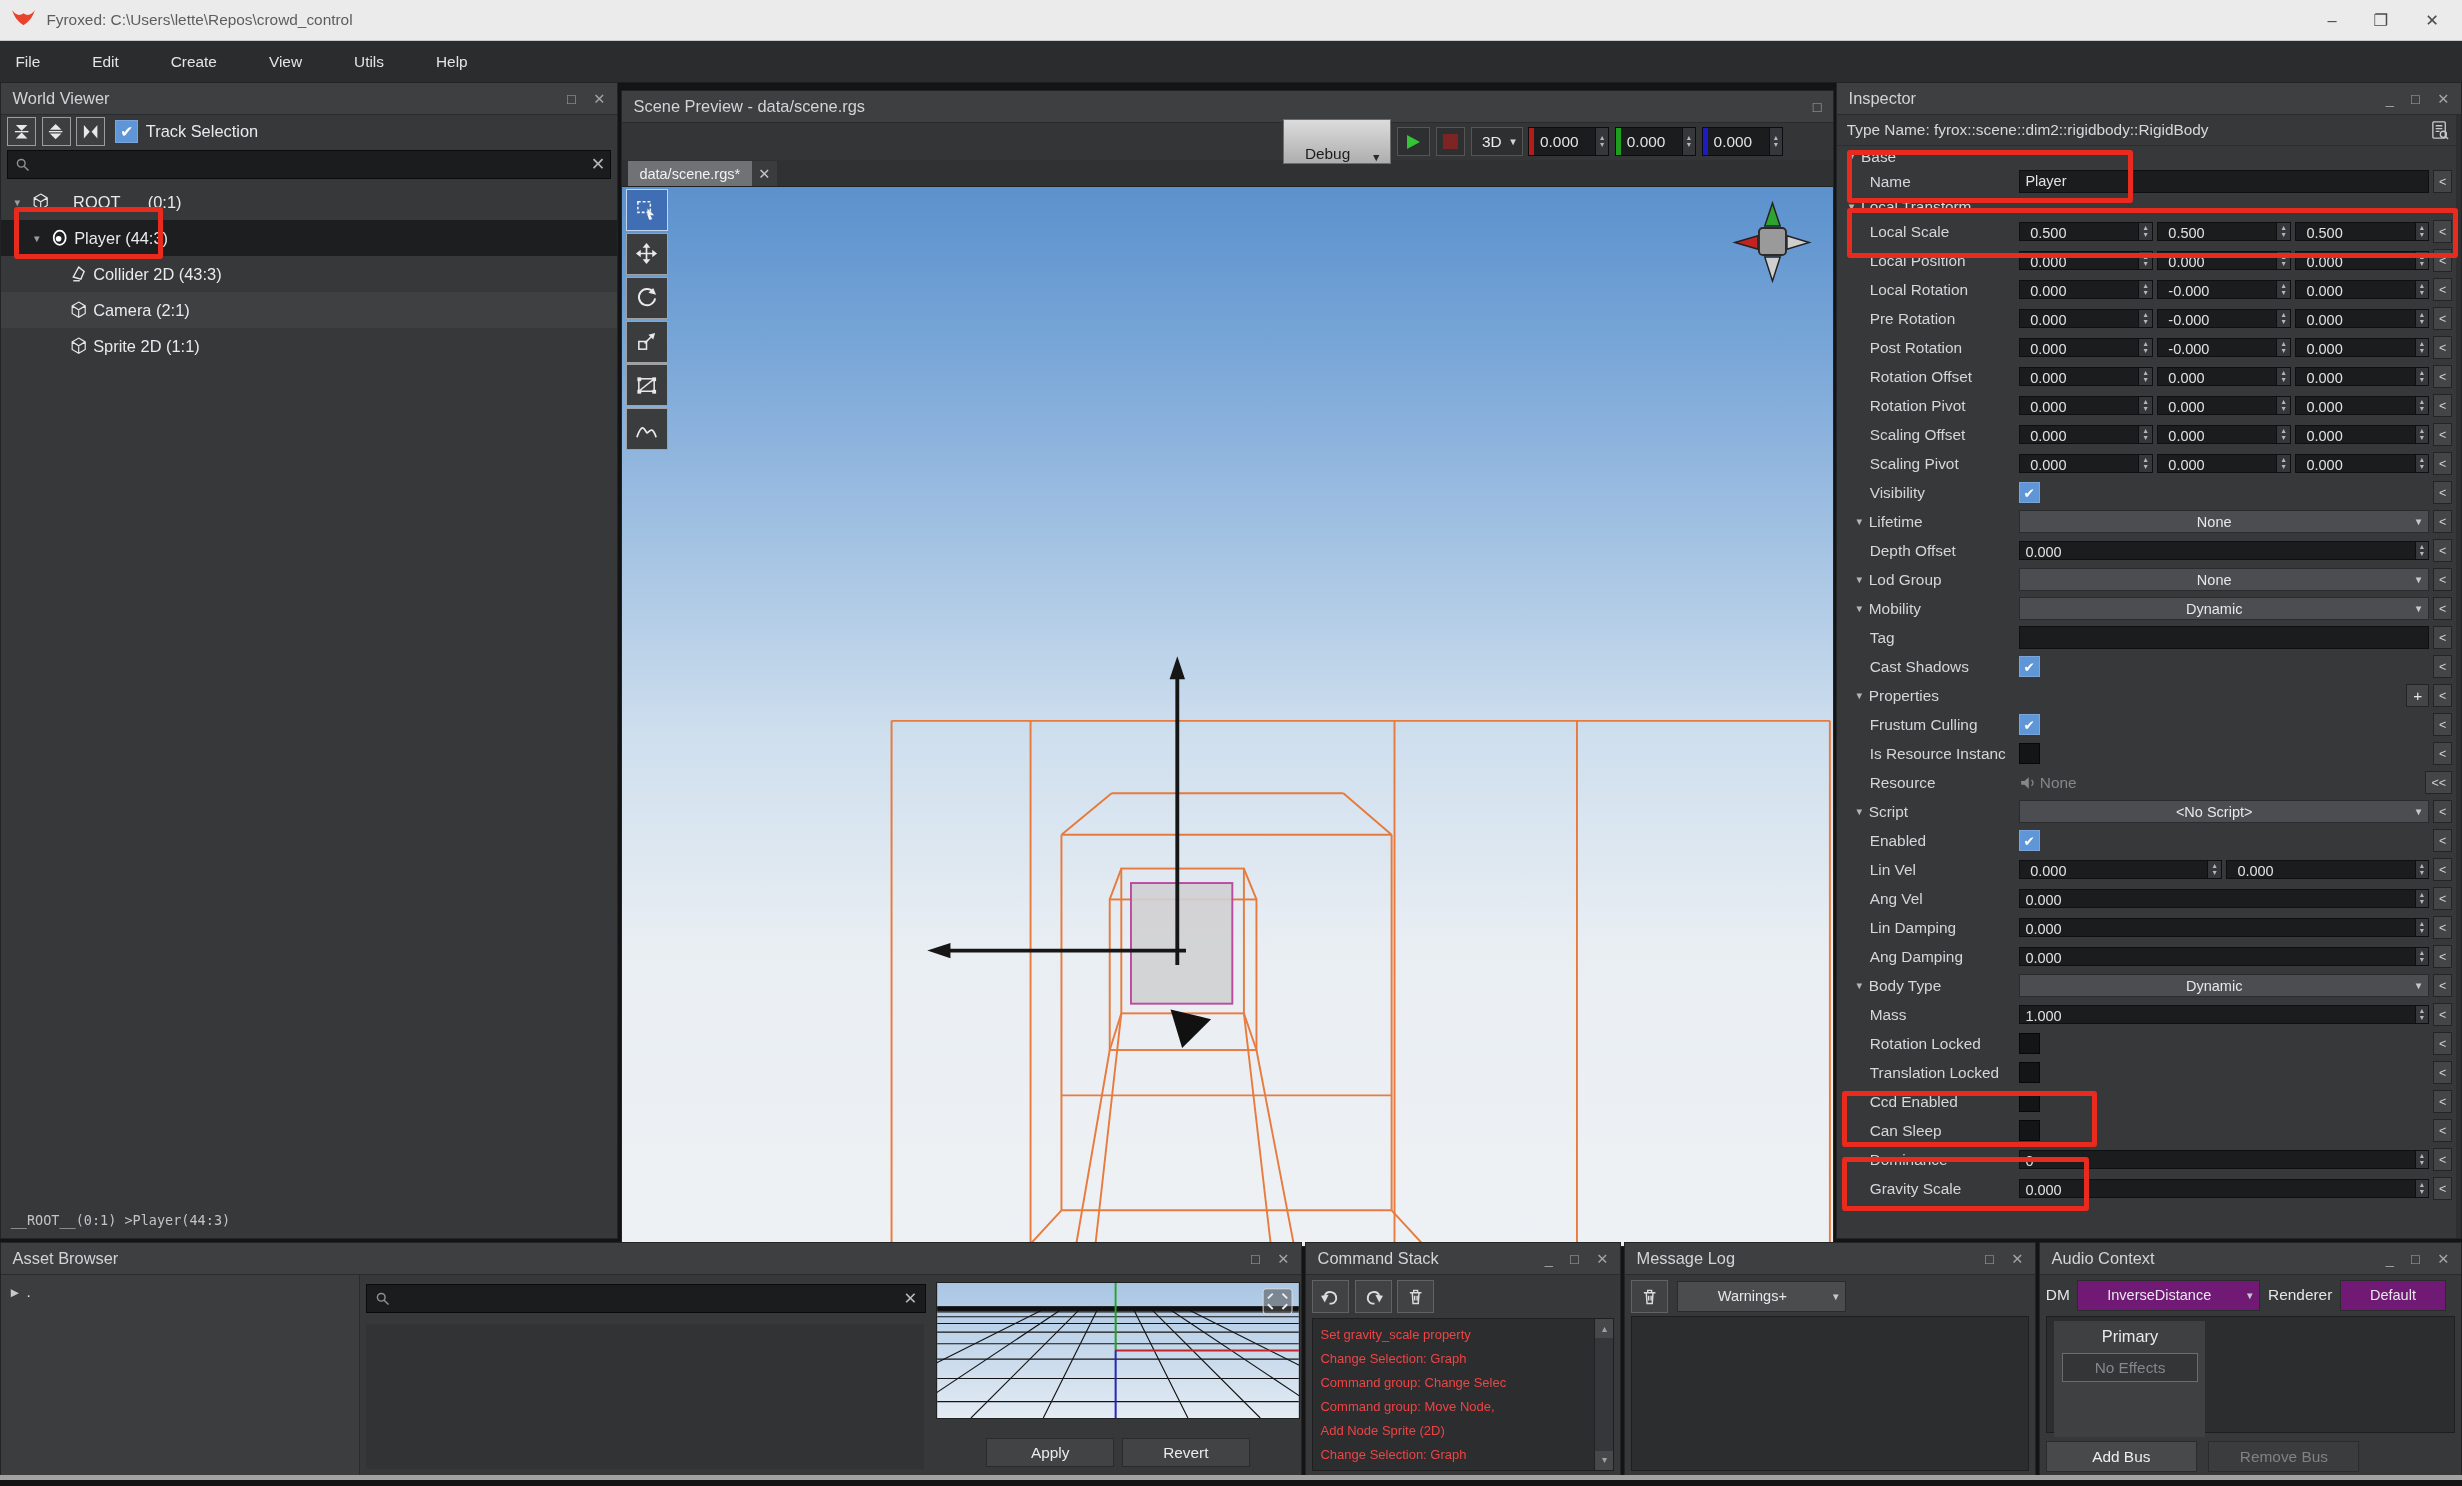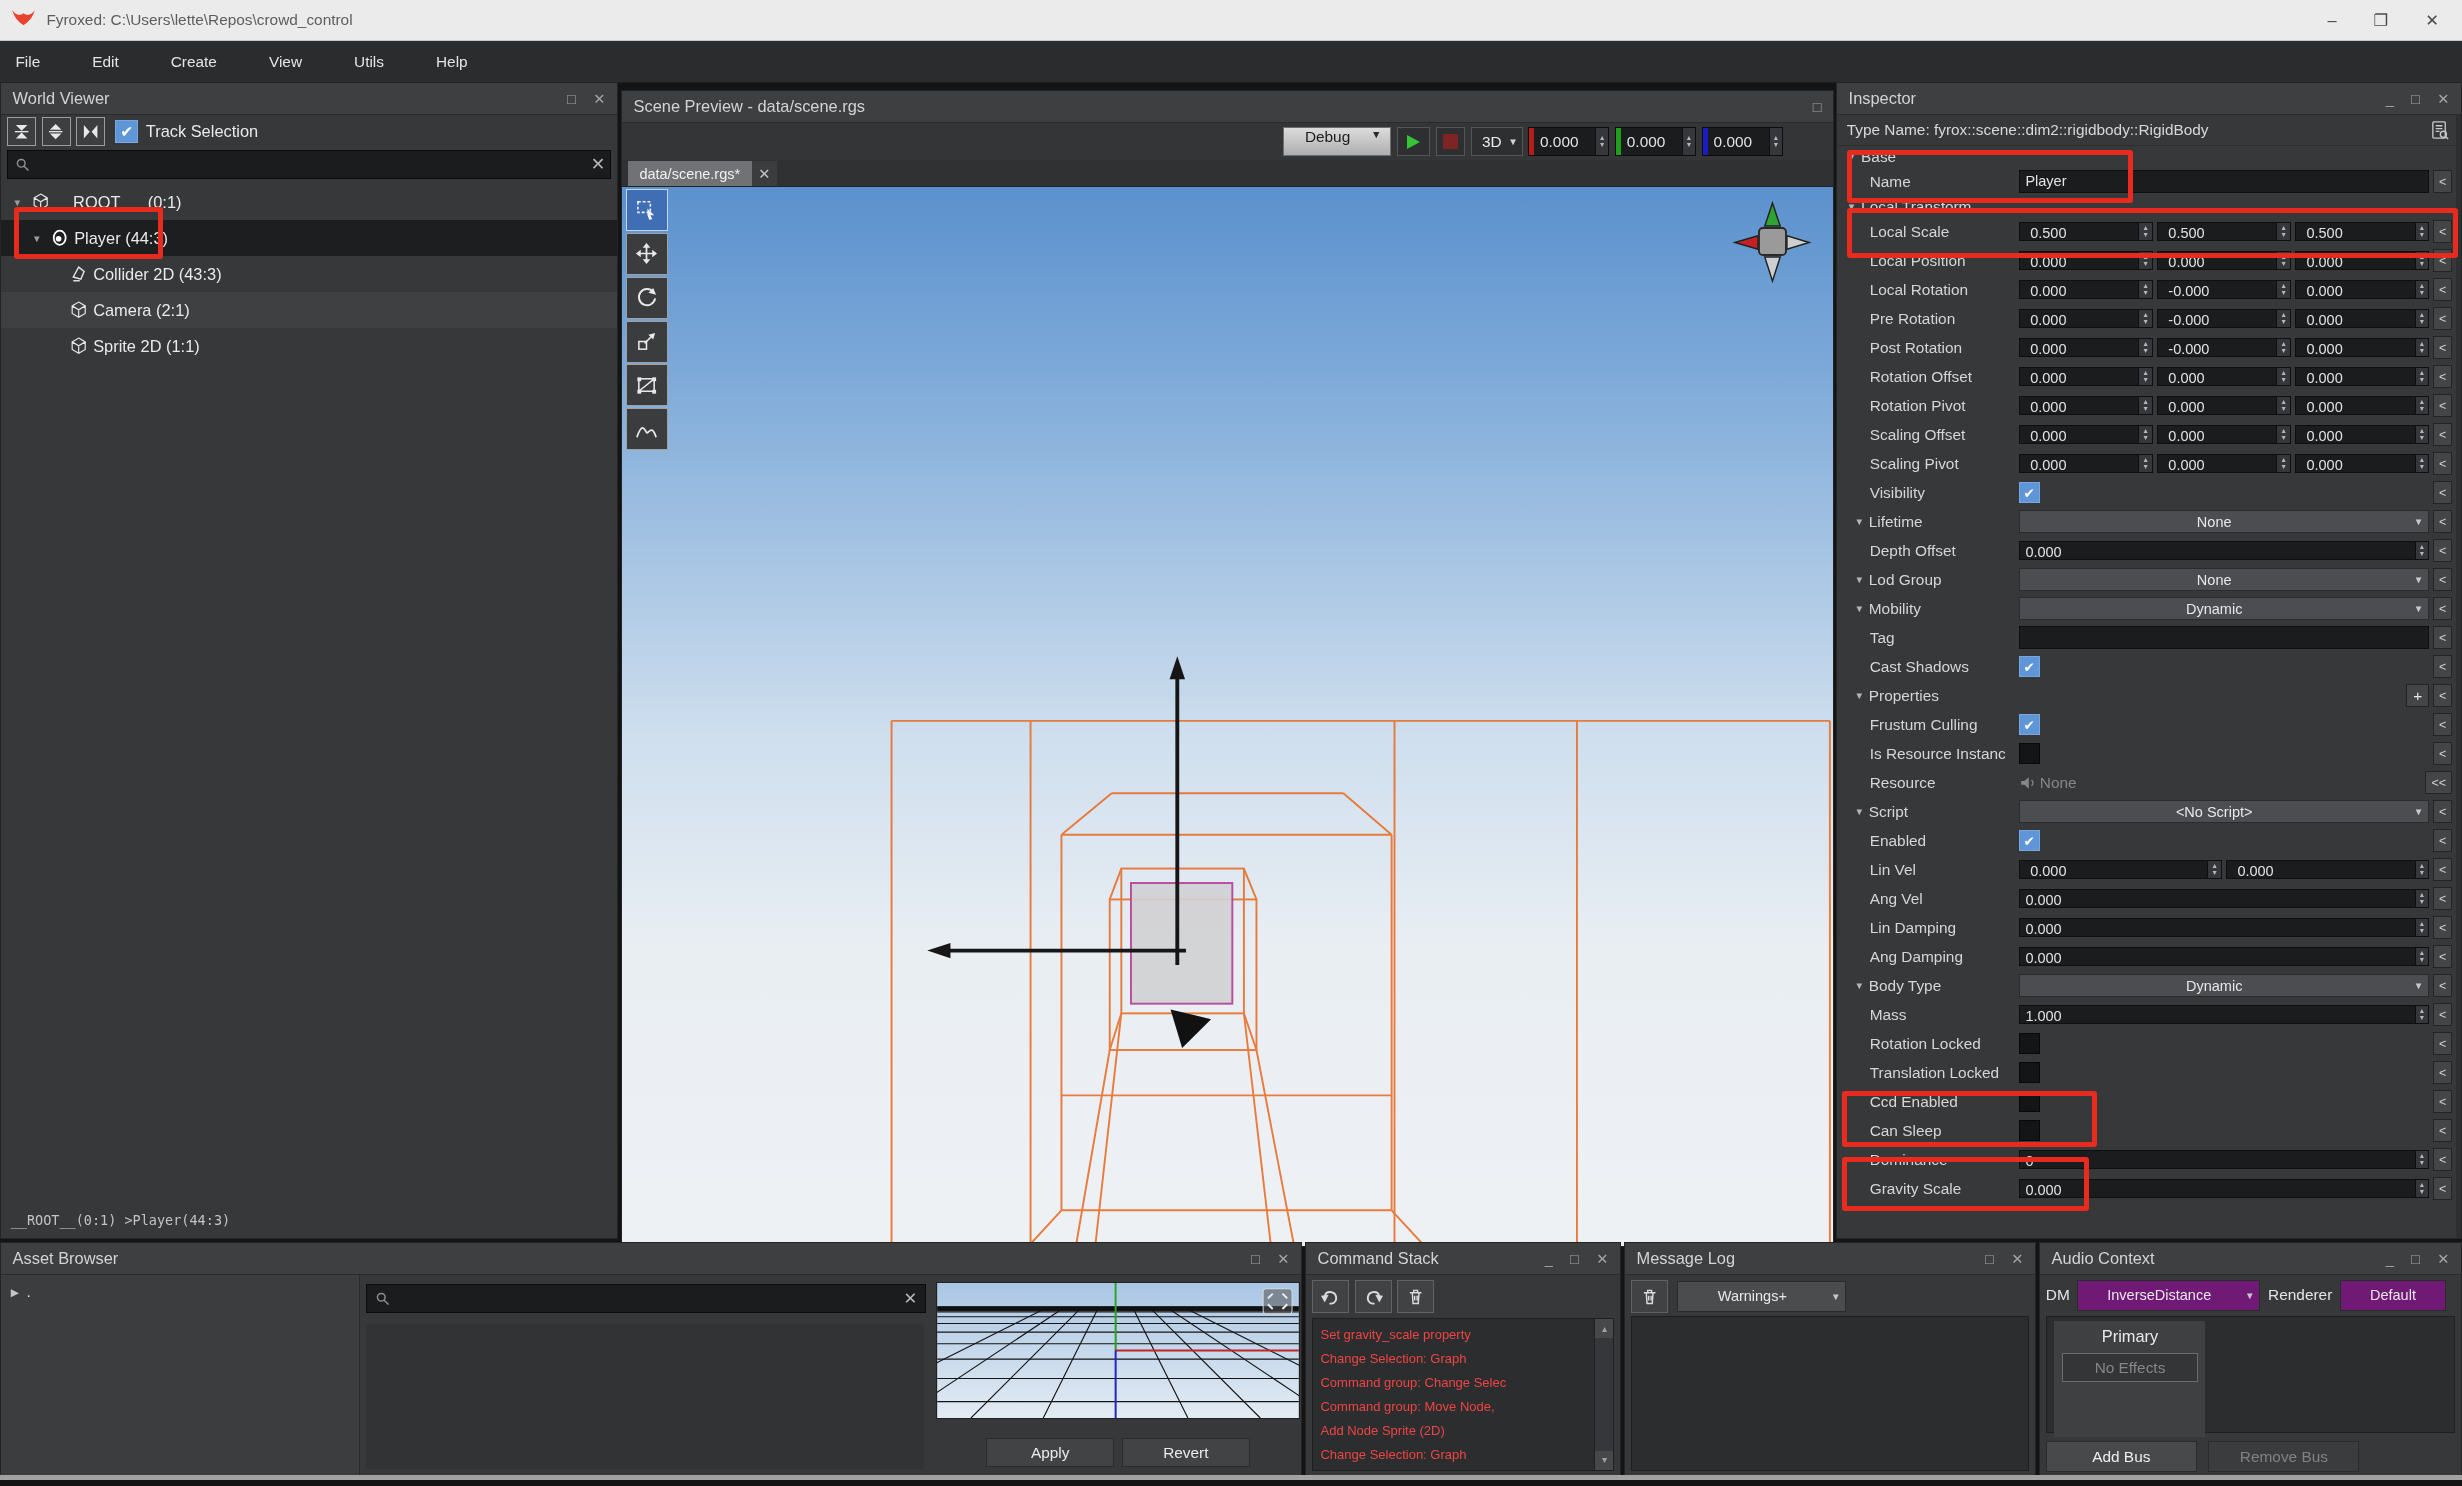--- a/index.html
+++ b/index.html
@@ -31,21 +31,21 @@
 .tree-row{height:36px;display:flex;align-items:center;gap:3.9px;font-size:16.4px;color:#e8eaec}
 .tree-row.sel{background:#1c1e20}
 .tree-row.hov{background:#3e4042}
 .tree-expander{width:17.4px;font-size:9.7px;color:#9a9c9e;text-align:center}
 .tree-icon{width:21px;height:21px;display:flex;align-items:center;justify-content:center}
 .tree-label{white-space:pre}
 #wv-breadcrumb{position:absolute;left:9.7px;bottom:9.7px;font-family:"DejaVu Sans Mono",monospace;font-size:13.5px;color:#c2c4c6}
 
 #scene{left:621px;top:90px;width:1213px;height:1157px;background:#333537}
 #scene-toolbar{height:37px;display:flex;align-items:center;justify-content:flex-end;gap:5.8px;padding-right:50px}
-.dd-debug{width:108px;height:29px;background:linear-gradient(#dcdcdc,#aeaeae);border:1px solid #6e6e6e;display:flex;align-items:flex-start}
+.dd-debug{width:108px;height:45px;background:linear-gradient(#dcdcdc,#aeaeae);border:1px solid #6e6e6e;display:flex;align-items:flex-end}
 .dd-debug .v{flex:1;text-align:center;color:#1c1c1c;font-size:15.4px}
 .dd-debug .c{width:19.3px;color:#2a2a2a;font-size:10.6px}
 .btn-play{width:33px;height:29px;background:#2d2f31;border:1px solid #555;display:flex;align-items:center;justify-content:center}
 .btn-play i{display:block;width:0;height:0;border-left:13.5px solid #35c435;border-top:7.7px solid transparent;border-bottom:7.7px solid transparent}
 .btn-stop{width:29px;height:29px;background:#2d2f31;border:1px solid #555;display:flex;align-items:center;justify-content:center}
 .btn-stop i{display:block;width:14.5px;height:14.5px;background:#7e2424}
 .dd-mode{width:52px;height:29px;background:#2d2f31;border:1px solid #555;display:flex;align-items:center;padding:0 3.9px}
 .dd-mode .v{flex:1;text-align:center;font-size:15.4px;color:#ececee}
 .dd-mode .c{font-size:9.7px;color:#d2d4d6}
 .tb-num{width:81px;height:29px;background:#1b1c1d;border:1px solid #0c0d0e;display:flex;align-items:stretch}

